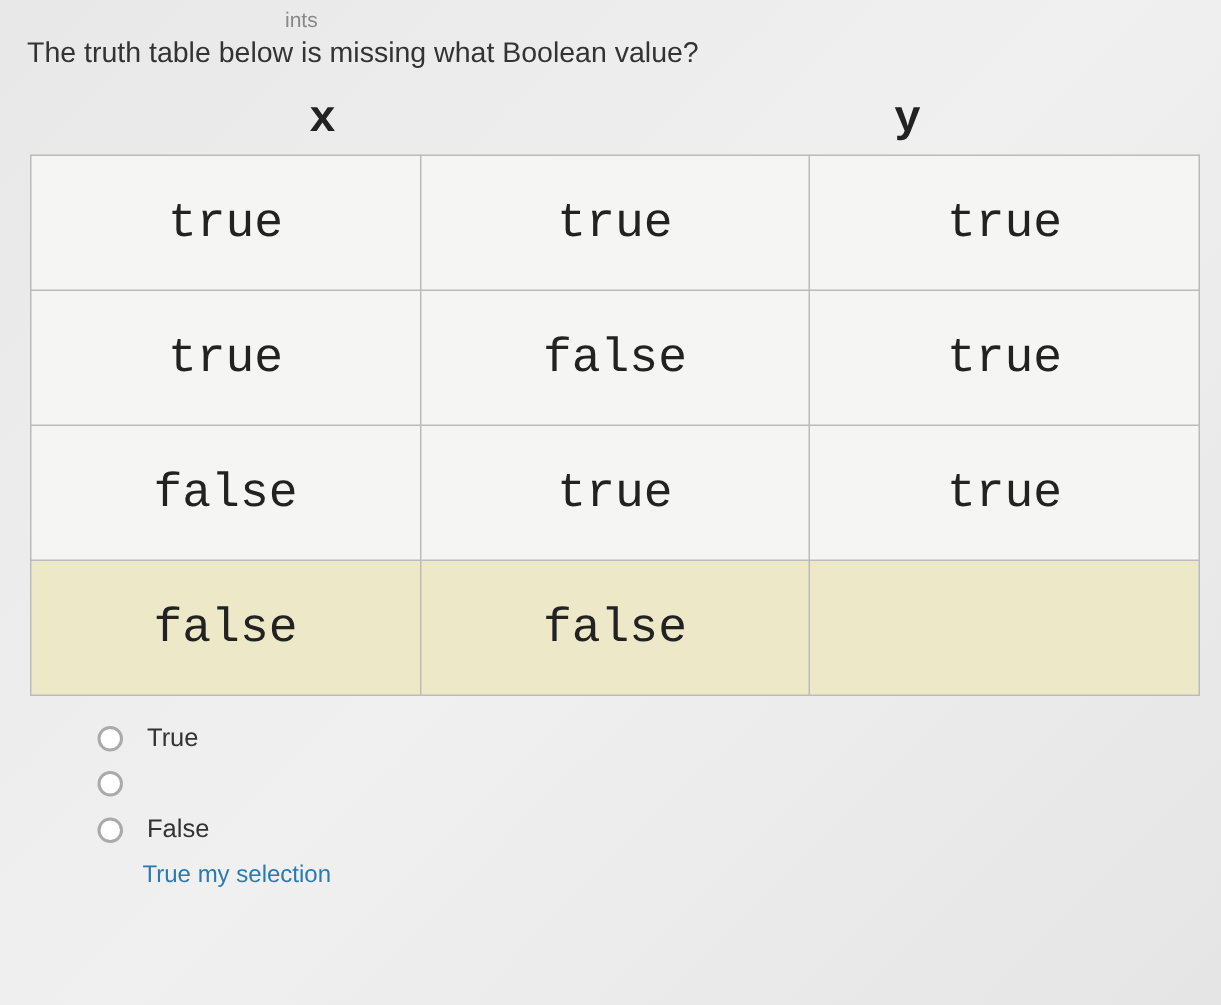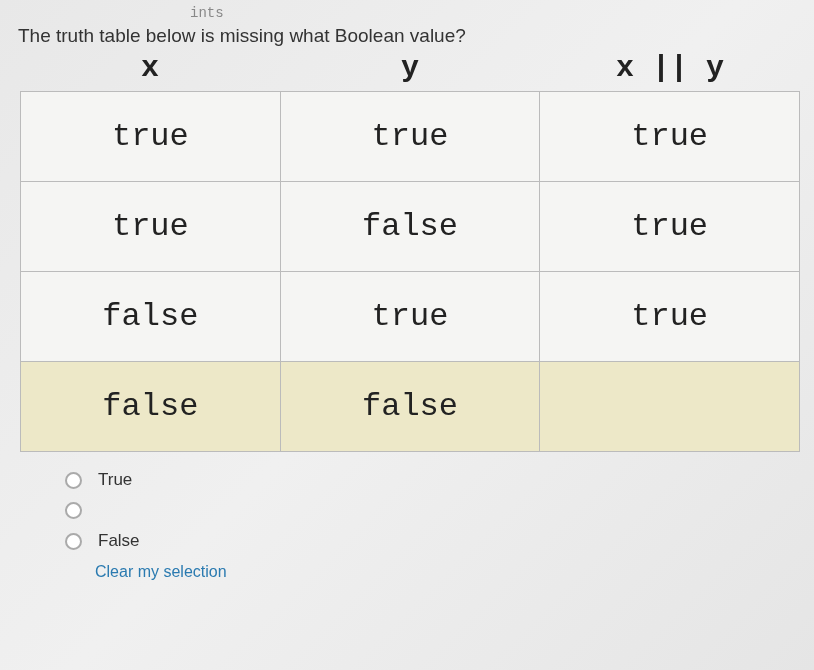--- a/index.html
+++ b/index.html
@@ -10,26 +10,25 @@
       height: 670px;
       padding: 5px 10px;
       color: #333;
       overflow: hidden;
     }
     .header-hint {
       font-size: 14px;
       color: #888;
       margin-left: 180px;
       margin-bottom: 4px;
-      font-family: Liberation Mono, monospace;
     }
     .question {
       font-size: 19px;
       color: #333;
-      margin-bottom: 4px;
+      margin-bottom: 16px;
       margin-left: 8px;
       font-weight: 400;
     }
     .headers-row {
       display: flex;
       width: 780px;
       margin-left: 10px;
       margin-bottom: 6px;
     }
     .header-cell {
@@ -94,21 +93,20 @@
 </head>
 <body>
 
 <div class="header-hint">ints</div>
 
 <div class="question">The truth table below is missing what Boolean value?</div>
 
 <div class="headers-row">
   <div class="header-cell">x</div>
   <div class="header-cell">y</div>
-  <div class="header-cell">x || y</div>
 </div>
 
 <table class="truth-table">
   <tbody>
       <tr>
     <td>true</td>
     <td>true</td>
     <td>true</td>
   </tr>
   <tr>
@@ -136,13 +134,13 @@
   </div>
   <div class="option-row">
     <div class="radio"></div>
   </div>
   <div class="option-row">
     <div class="radio"></div>
     <span class="option-label">False</span>
   </div>
 </div>
 
-<div class="clear-link">Clear my selection</div>
+<div class="clear-link">True my selection</div>
 
 </body></html>

